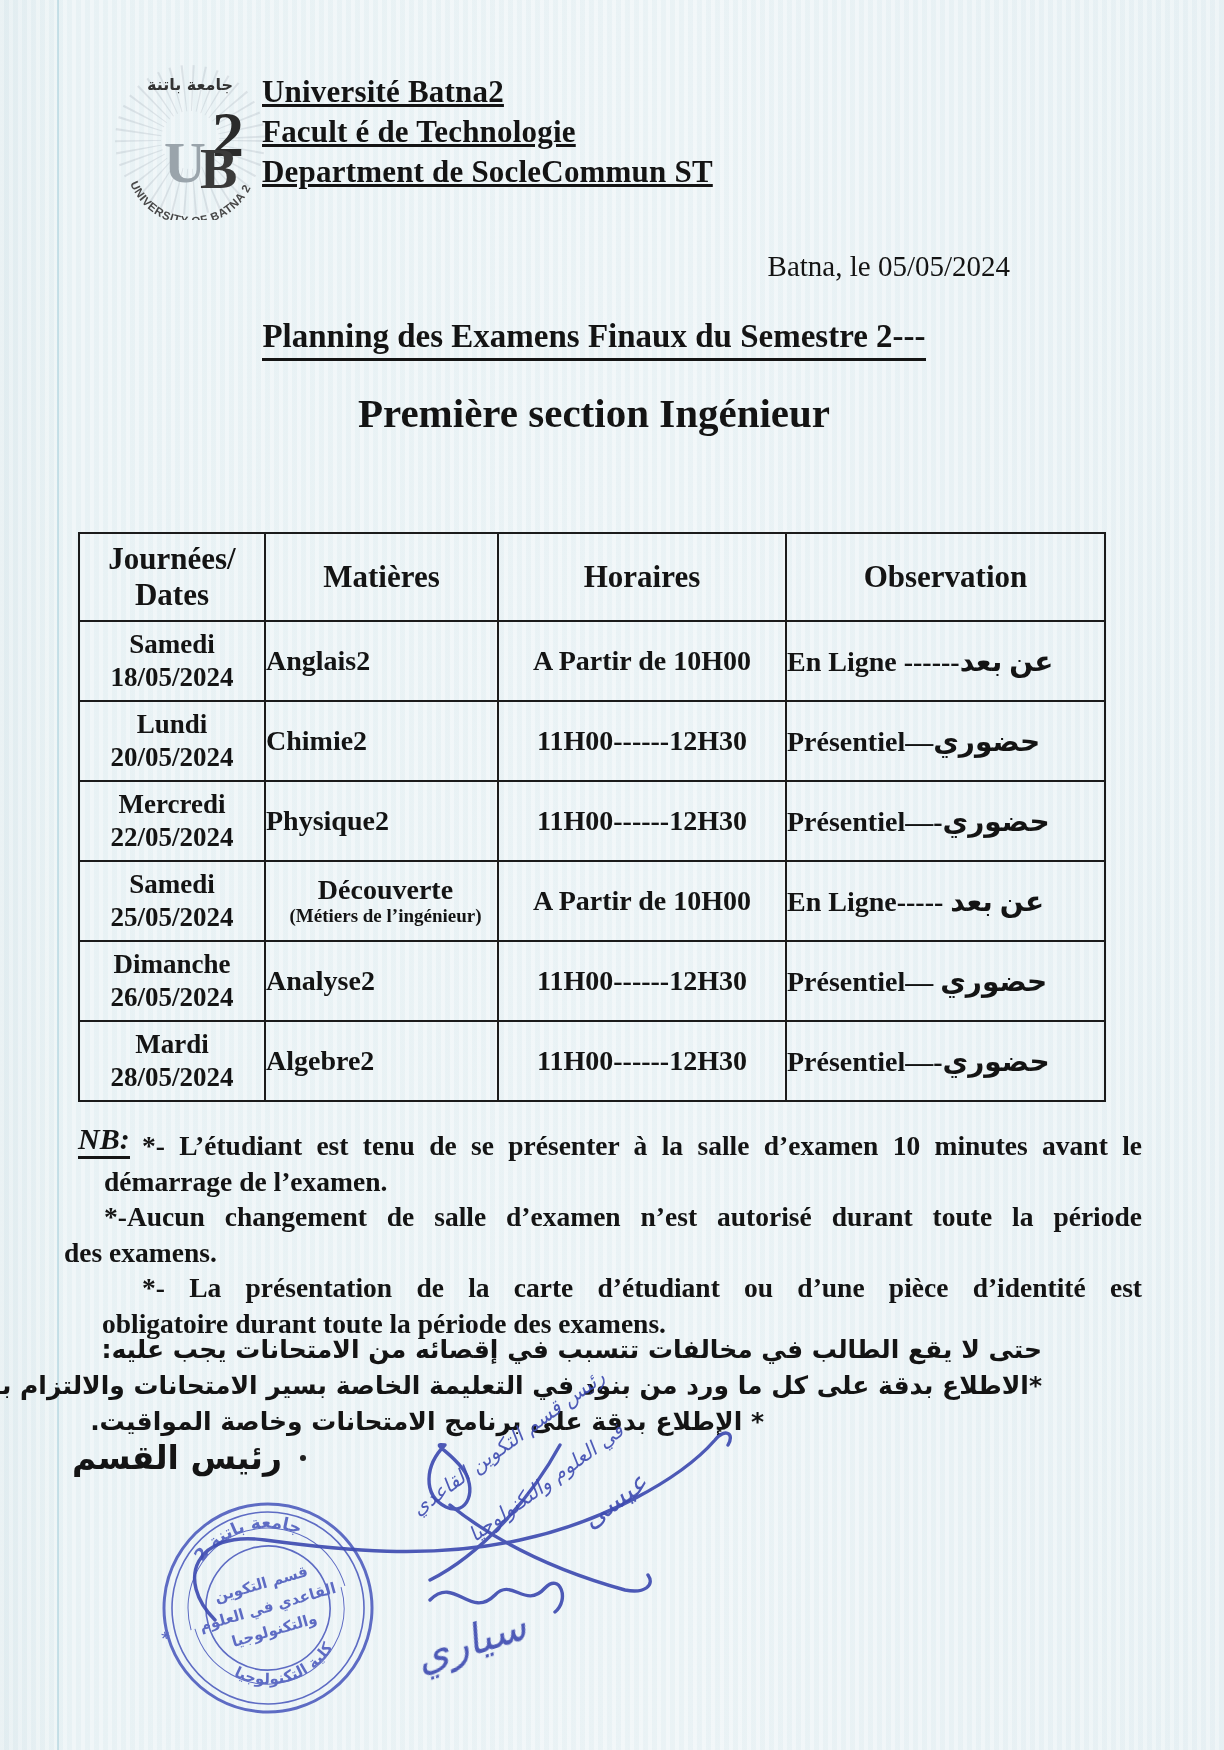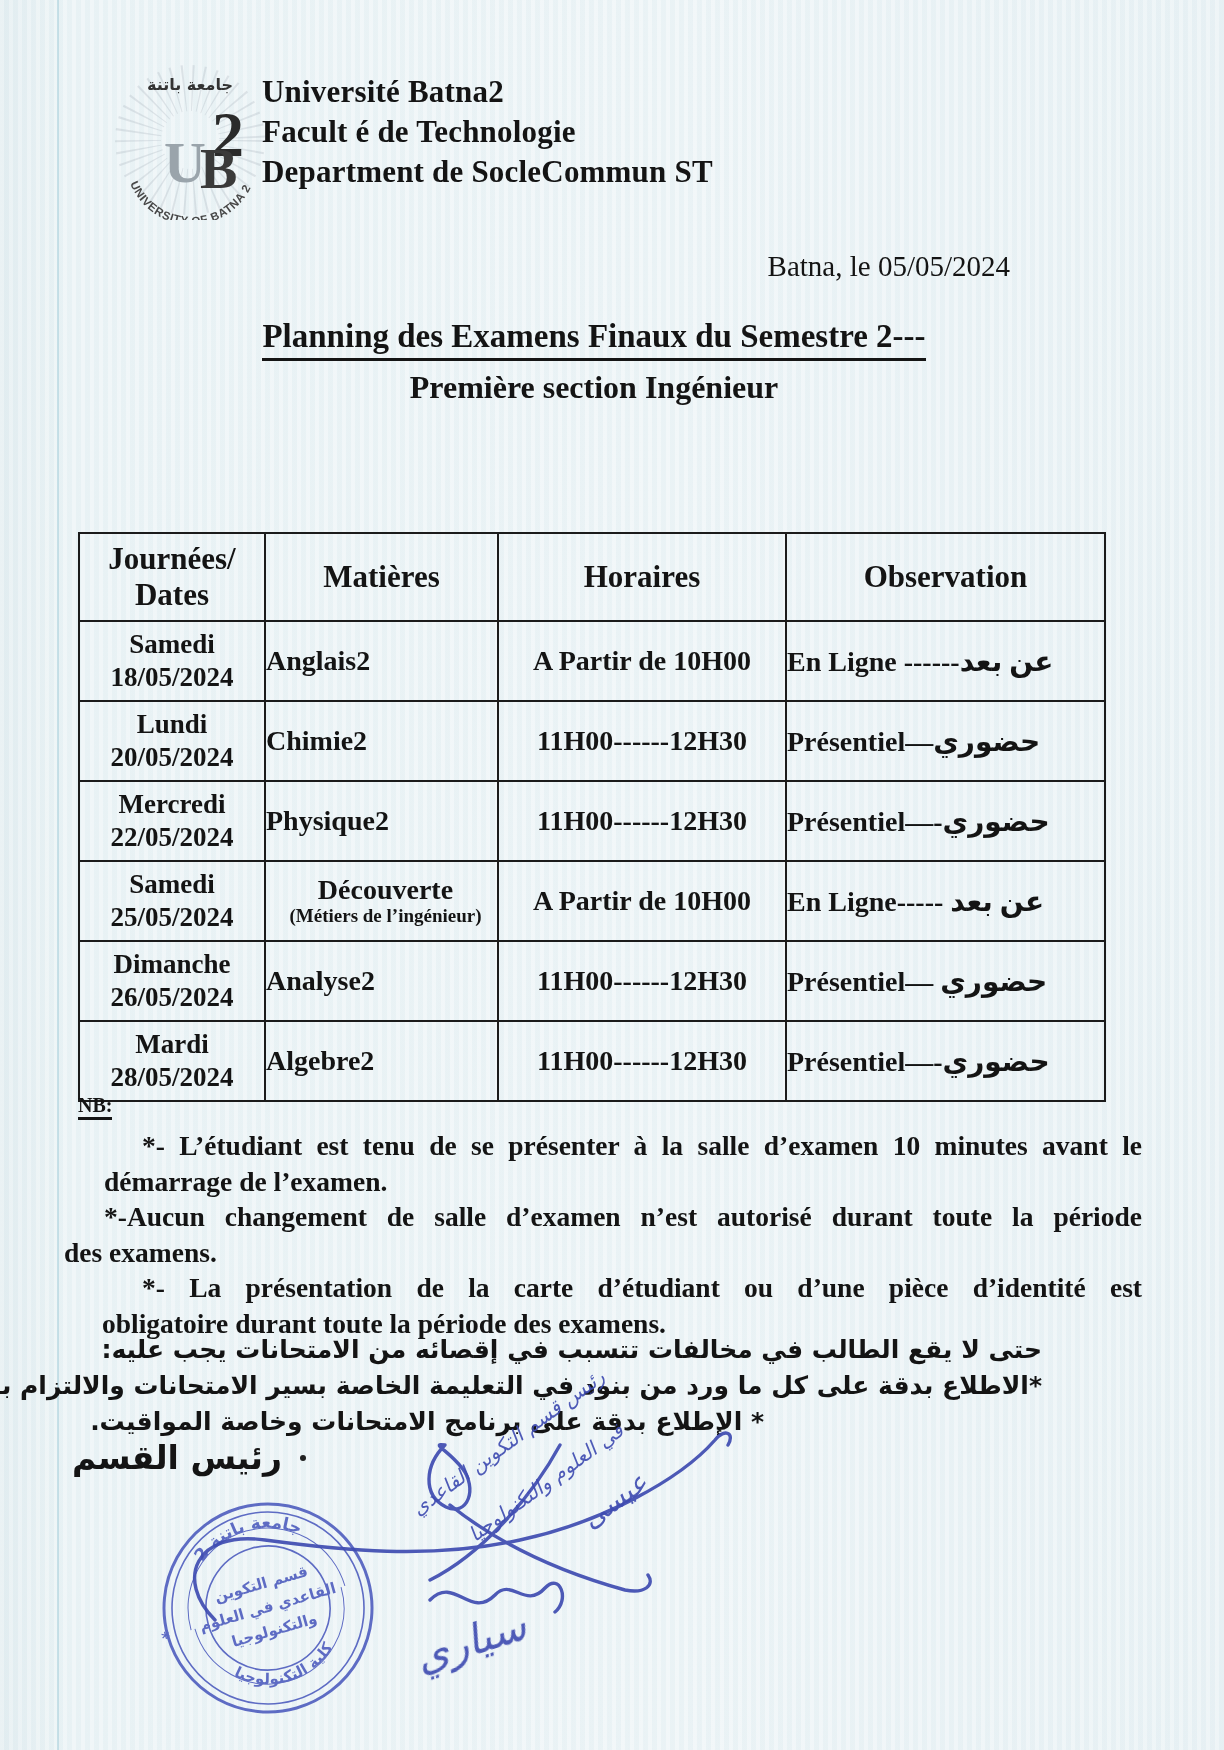--- a/index.html
+++ b/index.html
@@ -9,43 +9,43 @@
     font-family:"Liberation Serif","DejaVu Serif","DejaVu Sans",serif;
     background:
       repeating-linear-gradient(90deg, rgba(255,255,255,.22) 0 4px, rgba(208,227,234,.14) 4px 9px),
       linear-gradient(90deg,#e4eef1 0,#ecf4f6 70px,#eef5f7 55%,#eaf2f5 100%);
   }
   .scanline{position:absolute;left:57px;top:0;width:2px;height:100%;
     background:rgba(165,205,218,.55);}
   .abs{position:absolute;}
 
   
-  .org{left:262px;top:72px;font-size:31px;font-weight:bold;line-height:40px;letter-spacing:.2px;}
+  .org{left:262px;top:72px;font-size:31px;font-weight:bold;line-height:40px;letter-spacing:.2px;text-decoration:underline;}
   .dateline{left:640px;top:250px;width:370px;text-align:right;font-size:29px;}
 
   
   .titleblock{left:0;top:318px;width:1092px;text-align:center;font-weight:bold;padding-left:48px;}
   .t1{font-size:33px;display:inline-block;border-bottom:3px solid #151515;padding-bottom:3px;}
   .t2{font-size:33px;display:inline-block;border-bottom:3px solid #151515;padding-bottom:2px;margin-top:12px;}
-  .t3{font-size:32px;margin-top:8px;}
+  .t3{font-size:41px;margin-top:28px;}
 
   
   table.sched{position:absolute;left:78px;top:532px;width:1026px;border-collapse:collapse;table-layout:fixed;}
   .sched th,.sched td{border:2.4px solid #1b1b1b;font-weight:bold;vertical-align:middle;padding:0;}
   .sched th{height:86px;font-size:31px;text-align:center;line-height:36px;}
   .sched td{height:78px;}
   .c1{text-align:center;font-size:27px;line-height:33px;margin-top:28px;}
   .c2{padding-left:13px;font-size:28px;text-align:left;line-height:30px;}
   .subject-note{font-size:19px;line-height:22px;}
   .subject-note:empty{display:none;}
   .c3{text-align:center;font-size:28px;}
   .c4{padding-left:15px;font-size:28px;text-align:left;}
 
   
-  .nb{left:78px;top:1094px;font-size:20px;font-weight:bold;}
+  .nb{left:78px;top:1122px;font-size:30px;font-weight:bold;font-style:italic;}
   .nb span{border-bottom:3px solid #151515;padding-bottom:1px;}
   .notes{left:64px;top:1128px;width:1078px;font-size:27.5px;font-weight:bold;line-height:35.5px;}
   .nline{white-space:nowrap;}
   .jline{text-align:justify;text-align-last:justify;white-space:normal;}
   .ml50{margin-left:78px;} .ml40{margin-left:40px;} .ml38{margin-left:38px;} .ml0{margin-left:0;}
 
   .arnotes{left:120px;top:1332px;width:922px;direction:rtl;text-align:center;
     font-family:"DejaVu Sans",sans-serif;font-size:25px;font-weight:bold;line-height:36px;}
   .ar3{margin-left:278px;margin-right:278px;margin:0 278px 0 0;} 
   .arnotes div{white-space:nowrap;}

